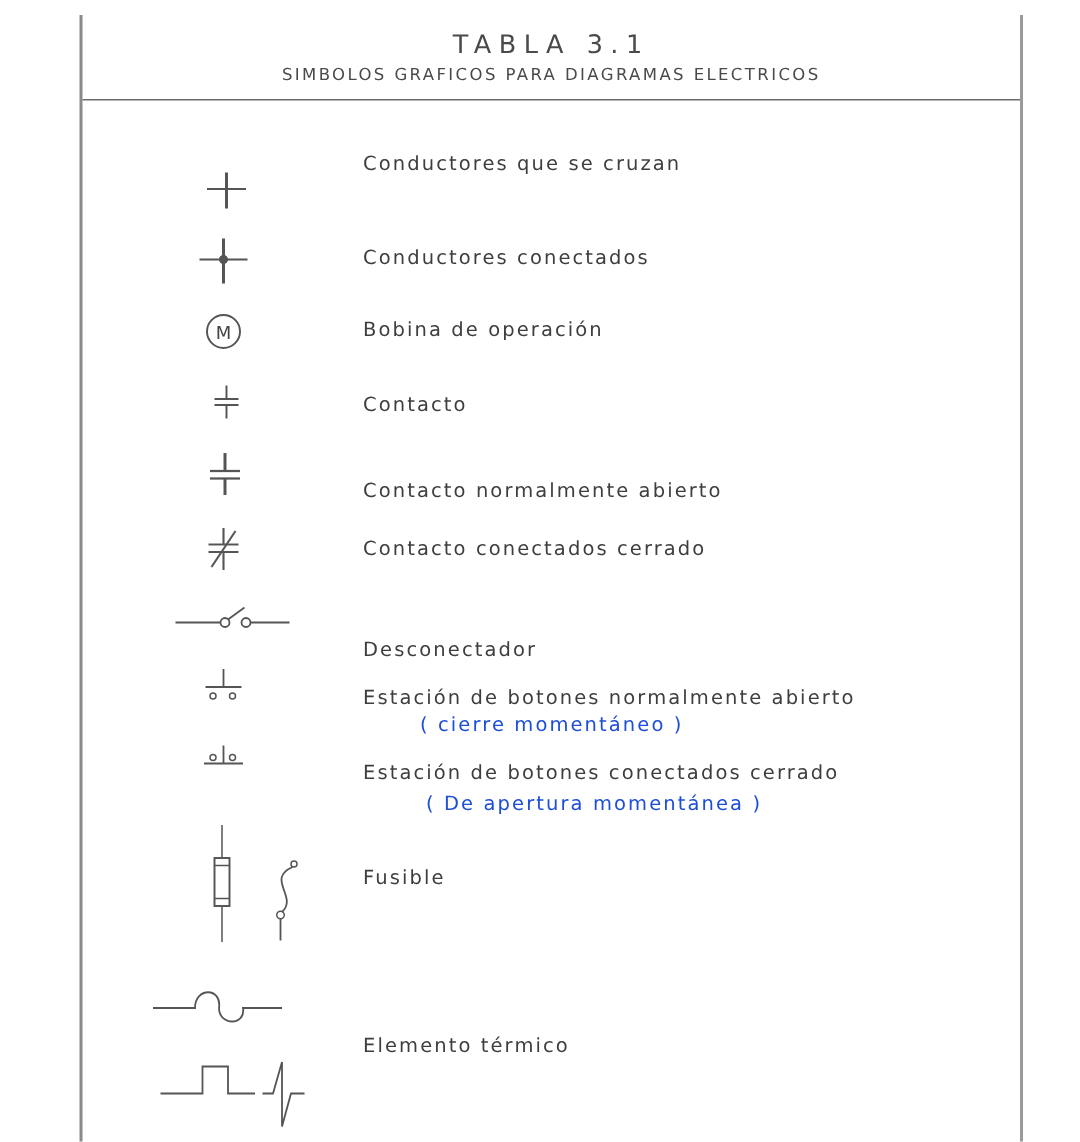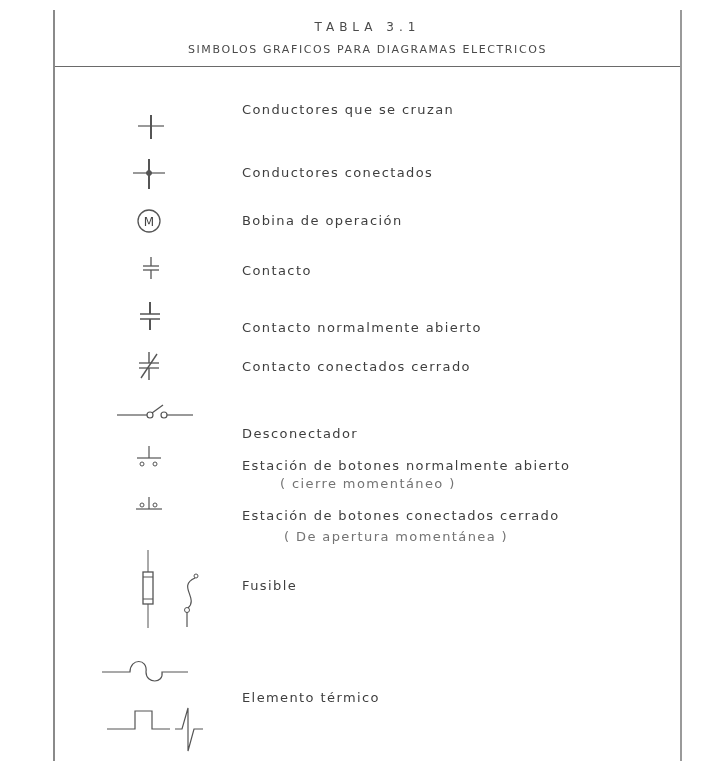--- a/index.html
+++ b/index.html
@@ -2,24 +2,24 @@
 <html><head>
 <meta charset="utf-8">
 <style>
   html, body { margin: 0; padding: 0; background: #ffffff; }
   body { width: 720px; height: 761px; position: relative; overflow: hidden;
          font-family: "DejaVu Sans", sans-serif; color: #3a3a3a; }
   .border-left { position: absolute; left: 53px; top: 10px; width: 2px; height: 751px; background: #8a8a8a; }
   .border-right { position: absolute; left: 680px; top: 10px; width: 2px; height: 751px; background: #9a9a9a; }
   .rule { position: absolute; left: 55px; top: 66px; width: 625px; height: 1px; background: #6a6a6a; }
   .title { position: absolute; left: 55px; width: 625px; text-align: center; color: #4a4a4a; }
-  .t1 { top: 20px; font-size: 12px; letter-spacing: 5px; }
+  .t1 { top: 20px; font-size: 17px; letter-spacing: 5px; }
   .t2 { top: 43px; font-size: 11px; letter-spacing: 1.6px; }
   .row-label { position: absolute; left: 242px; font-size: 13px; letter-spacing: 1.4px; color: #3e3e3e; white-space: nowrap; }
-  .row-sub { position: absolute; font-size: 13px; letter-spacing: 1.4px; color: #737373; white-space: nowrap; }
+  .row-sub { position: absolute; font-size: 13px; letter-spacing: 1.4px; color: #1d4ed8; white-space: nowrap; }
   .sym { position: absolute; }
   svg { display: block; }
   svg * { stroke: #555; fill: none; }
 </style>
 </head>
 <body>
 
 <div class="border-left"></div>
 <div class="border-right"></div>
 

